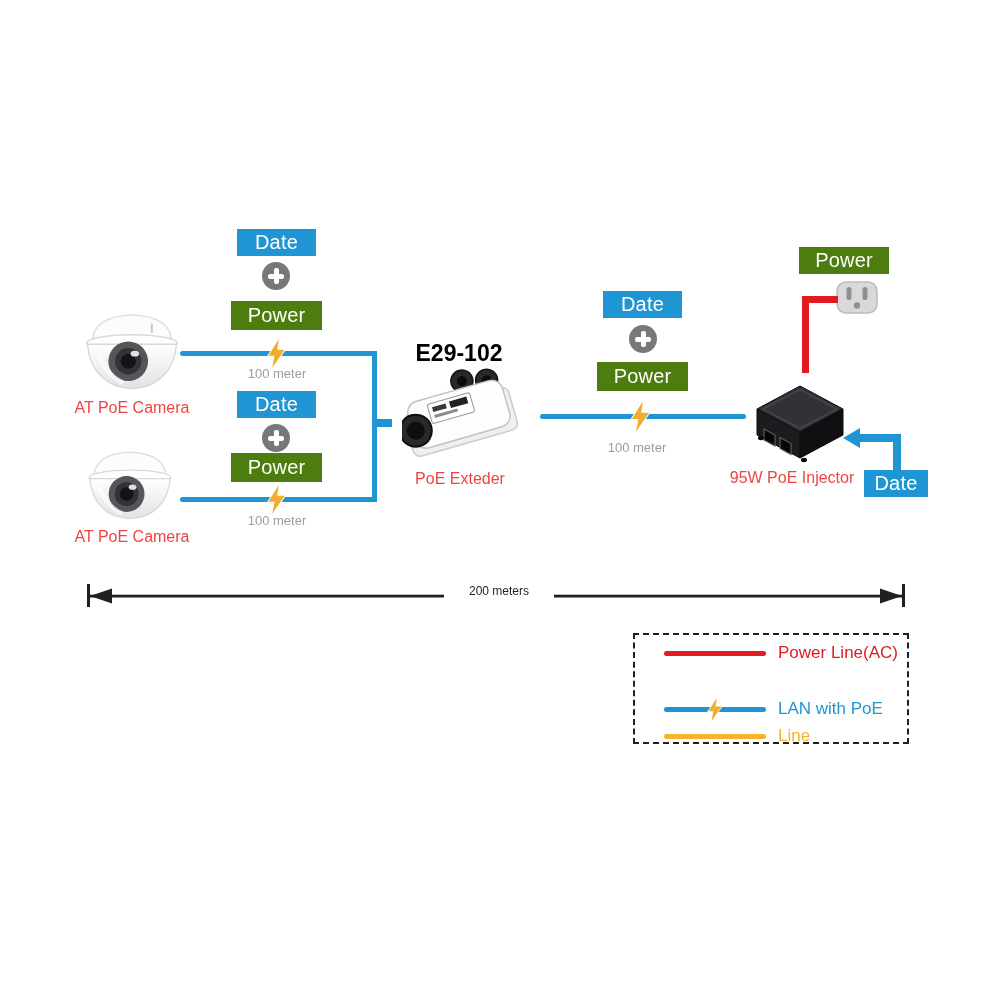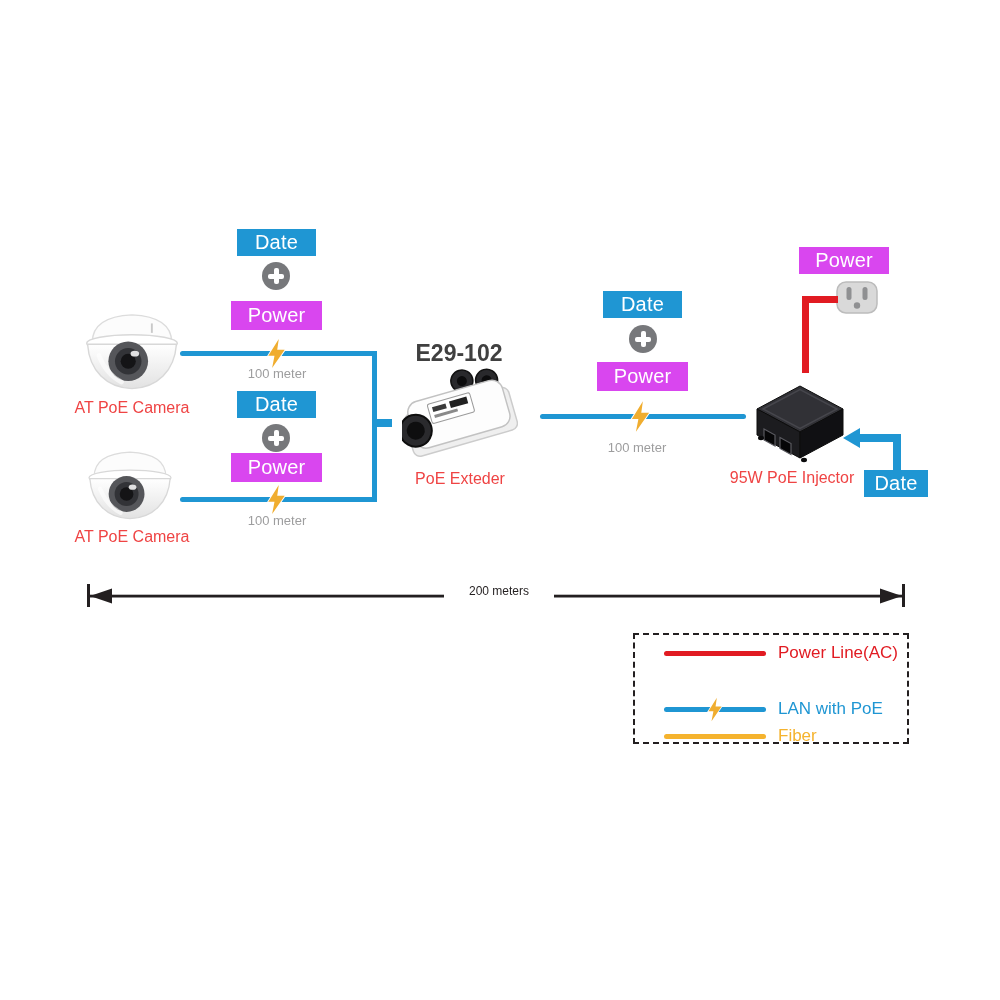--- a/index.html
+++ b/index.html
@@ -2,31 +2,31 @@
 <html><head>
 <meta charset="utf-8">
 <style>
   html,body{margin:0;padding:0;background:#ffffff;}
   .canvas{position:relative;width:1000px;height:1000px;background:#ffffff;overflow:hidden;
           font-family:"Liberation Sans", sans-serif;color:#231f20;}
   .abs{position:absolute;}
   .tag{position:absolute;display:flex;align-items:center;justify-content:center;
        color:#ffffff;font-size:20px;letter-spacing:.2px;}
   .tag-blue{background:#1f96d3;}
-  .tag-red{background:#d946ef;}
+  .tag-red{background:#4d7c0f;}
   .hline{position:absolute;background:#1f96d3;border-radius:3px;}
   .vline{position:absolute;background:#1f96d3;}
   .redline{position:absolute;background:#e11b22;}
   .plus{position:absolute;width:28px;height:28px;border-radius:50%;background:#77787b;}
   .plus::before,.plus::after{content:"";position:absolute;background:#ffffff;border-radius:2px;}
   .plus::before{left:6px;top:11.5px;width:16px;height:5px;}
   .plus::after{left:11.5px;top:6px;width:5px;height:16px;}
   .devlabel{position:absolute;font-size:16px;text-align:center;color:#ef4444;}
   .meter{position:absolute;font-size:13px;color:#9d9d9e;text-align:center;}
-  .ext-title{position:absolute;font-size:23px;font-weight:bold;text-align:center;color:#404040;}
+  .ext-title{position:absolute;font-size:23px;font-weight:bold;text-align:center;color:#000000;}
   .arrowhead-left{position:absolute;width:0;height:0;
       border-top:10px solid transparent;border-bottom:10px solid transparent;
       border-right:17px solid #1f96d3;}
   .measure-text{position:absolute;font-size:12px;color:#231f20;background:#ffffff;
       text-align:center;padding:0 2px;}
   .legend{position:absolute;left:633px;top:633px;width:276px;height:111px;
       border:2px dashed #231f20;box-sizing:border-box;}
   .lg-row{position:absolute;left:4px;width:100%;height:26px;display:flex;align-items:center;}
   .lg-line{position:relative;margin-left:25px;width:102px;height:5px;border-radius:2.5px;}
   .lg-label{margin-left:12px;font-size:17px;}
@@ -165,17 +165,17 @@
     <div class="lg-row" style="top:61px;">
       <div class="lg-line" style="background:#1f96d3;">
         <svg class="bolt" style="left:43px;top:-10px;" width="16" height="25" viewBox="0 0 22 34">
           <path d="M13.5 1 L2 19.5 L8.8 19.5 L6.2 33 L20 13 L11.8 13 Z" fill="#f0ad2f" stroke="#ffffff" stroke-width="2" paint-order="stroke"></path>
         </svg>
       </div>
       <div class="lg-label lg-blue">LAN with PoE</div>
     </div>
     <div class="lg-row" style="top:88px;">
       <div class="lg-line" style="background:#f5b32e;"></div>
-      <div class="lg-label lg-orange">Fiber</div>
+      <div class="lg-label lg-orange">Line</div>
     </div>
   </div>
 
 </div>
 
 </body></html>

